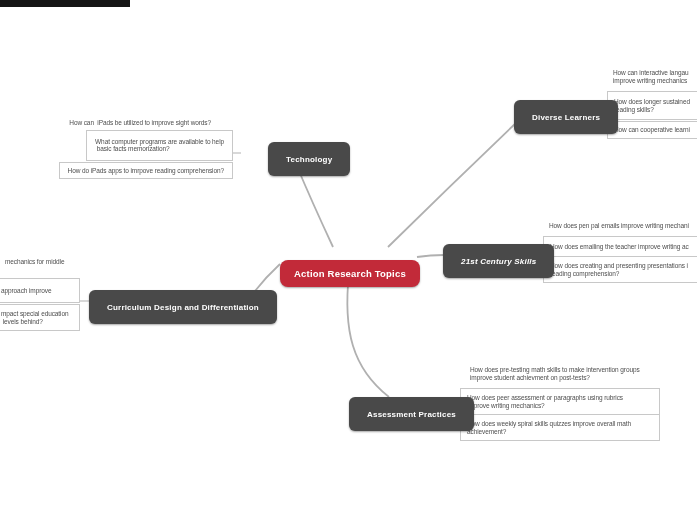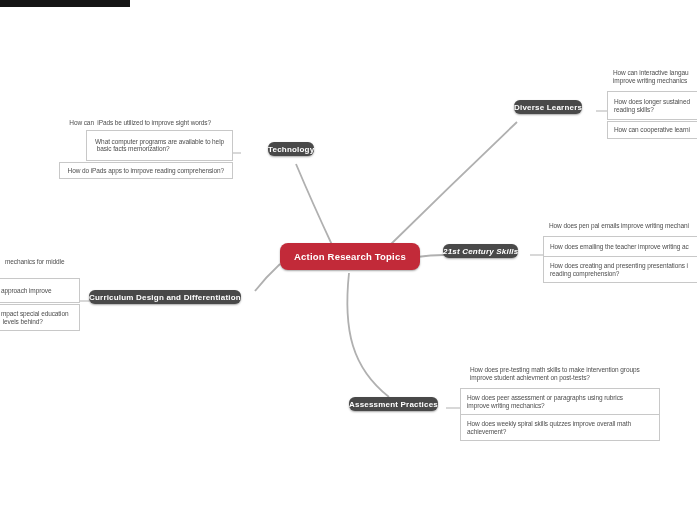--- a/index.html
+++ b/index.html
@@ -8,21 +8,21 @@
     overflow:hidden; font-family:"Liberation Sans", sans-serif;
   }
   #topbar { position:absolute; left:0; top:0; width:130px; height:7px; background:#151515; }
   svg.lines { position:absolute; left:0; top:0; }
   .edge { fill:none; stroke:#b0b0b0; stroke-width:1.8px; }
   .stub { fill:none; stroke:#c3c3c3; stroke-width:1.3px; }
   .node {
     position:absolute; background:#494949; color:#ffffff; font-weight:bold;
     font-size:8px; letter-spacing:.2px; white-space:nowrap;
     display:flex; align-items:center; justify-content:center;
-    border-radius:6px; padding:0 0; height:14px; box-sizing:border-box;
+    border-radius:6px; padding:0 18px; height:34px; box-sizing:border-box;
     box-shadow:0 1px 2px rgba(0,0,0,.35); cursor:pointer;
   }
   .root-node {
     background:#c22a39; height:27px; font-size:9.5px; border-radius:8px;
     padding:0 14px;
   }
   .subcol { position:absolute; display:flex; flex-direction:column; }
   .subitem {
     background:#ffffff; border:1px solid #c8c8c8; color:#4d4d4d;
     font-size:6.5px; letter-spacing:-0.1px; line-height:1.16;
@@ -59,21 +59,21 @@
   #col-assessment .subitem { width:200px; }
   #col-assessment .bare { padding-left:10px; margin-bottom:4px; width:max-content; }
   #col-assessment .a2 { padding:5px 6px; }
   #col-assessment .a3 { padding:5px 6px; }
   
   #node-technology { left:240px; top:142px;margin-left:28px; }
   #node-diverse { left:514px; top:100px; }
   #node-century { left:443px; top:244px;font-style:italic; }
   #node-curriculum { left:89px; top:290px; }
   #node-assessment { left:349px; top:397px; }
-  #node-root { left:280px; top:243px; }
+  #node-root { left:280px; top:260px; }
 </style>
 </head>
 <body>
 
 <div id="stage">
 
   <div id="topbar"></div>
 
   <svg class="lines" width="697" height="520">
     <path class="edge" d="M 333,247 Q 312,202 296,164"></path>

